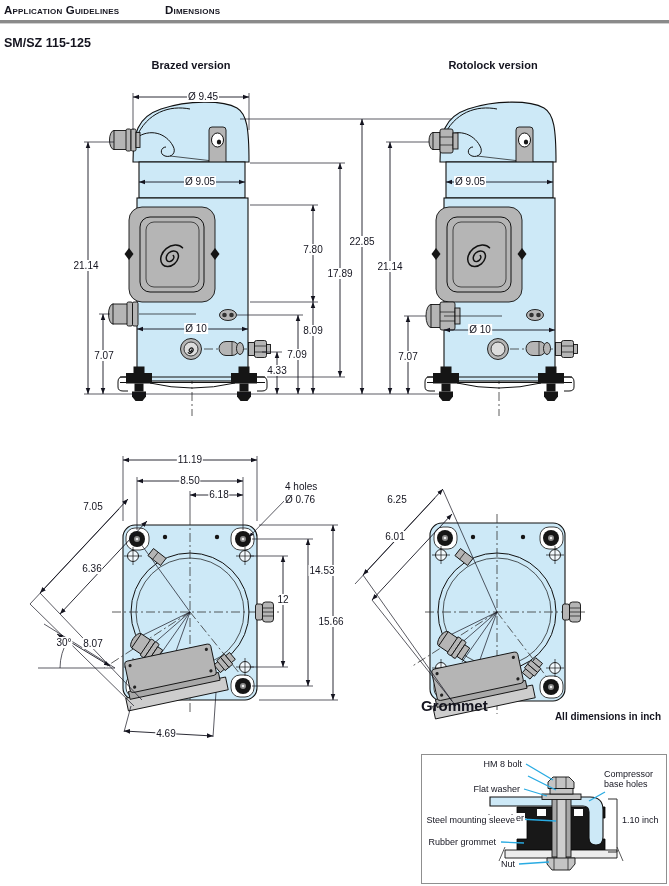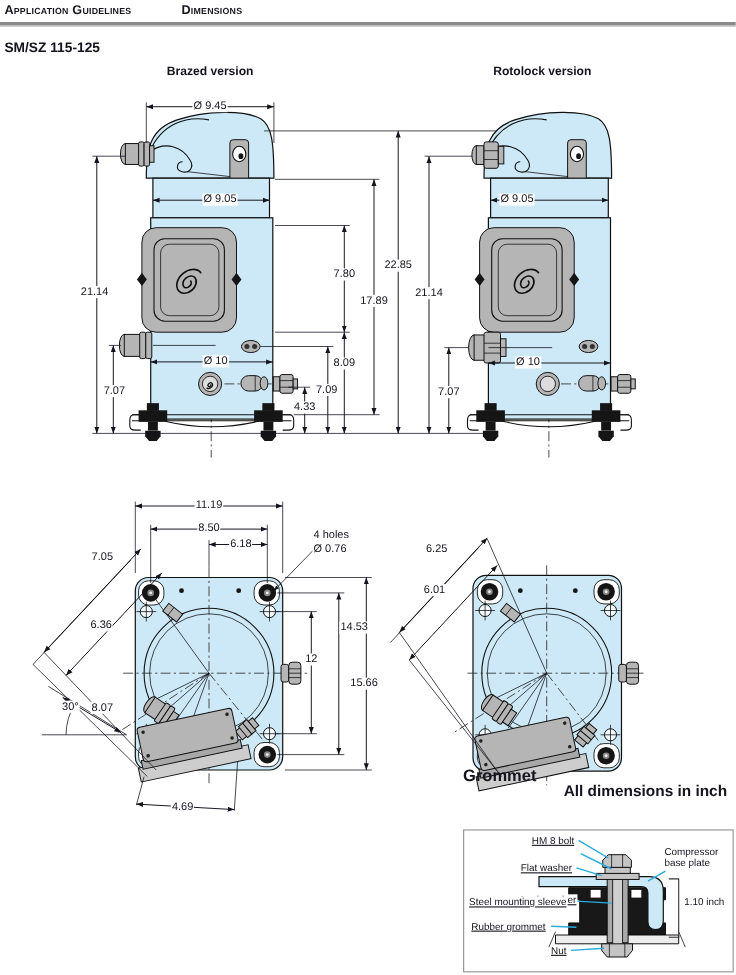--- a/index.html
+++ b/index.html
@@ -6,25 +6,25 @@
   .page{position:relative;width:669px;height:886px;background:#fff;overflow:hidden;
         font-family:"Liberation Sans",sans-serif;color:#14141f;}
   .hdr-label{position:absolute;top:4px;font-size:11.5px;font-weight:700;
              font-variant:small-caps;letter-spacing:.2px;color:#15151f;}
   .hdr-rule{position:absolute;left:0;top:20px;width:669px;height:3px;background:#8a8a8a;border-bottom:1px solid #cfcfcf;}
   .model{position:absolute;left:4px;top:36px;font-size:12.5px;font-weight:700;}
   .vtitle{position:absolute;top:59px;font-size:11px;font-weight:700;transform:translateX(-50%);white-space:nowrap;}
   .dim{position:absolute;font-size:10px;font-weight:500;line-height:1.1;white-space:nowrap;
        background:#fff;padding:0 1px;transform:translateX(-50%);z-index:3;}
   .dim.la{transform:none;}
-  .note{position:absolute;right:8px;top:711px;font-size:14px;font-weight:600;z-index:3;}
+  .note{position:absolute;right:8px;top:711px;font-size:10px;font-weight:600;z-index:3;}
   .gr-title{position:absolute;left:421px;top:697px;font-size:15px;font-weight:700;z-index:3;}
   .gr-box{position:absolute;left:421px;top:754px;width:244px;height:128px;border:1.5px solid #8f8f8f;z-index:1;}
   .glbl{position:absolute;font-size:9px;line-height:1.15;white-space:nowrap;z-index:3;background:#fff;padding:0 1px;}
-  .glbl.ra{text-align:right;text-decoration:underline;}
+  .glbl.ra{text-align:right;}
   .glbl.wrap{white-space:normal;}
   svg.art{position:absolute;left:0;top:0;z-index:2;}
   .ln{stroke:#111;stroke-width:1;fill:none;}
   .ln75{stroke:#111;stroke-width:.7;fill:none;}
   .blue{fill:#cde9f7;stroke:#111;stroke-width:1.1;}
   .gray{fill:#b5b5b5;stroke:#111;stroke-width:.9;}
   .ltgray{fill:#cdcdcd;stroke:#111;stroke-width:.9;}
   .blk{fill:#151515;stroke:none;}
   .dl{stroke:#14141f;stroke-width:.9;fill:none;}
   .xl{stroke:#14141f;stroke-width:.7;fill:none;}
@@ -480,21 +480,21 @@
       <line x1="526" y1="764" x2="553" y2="780" class="cyan"></line>
       <line x1="528" y1="776" x2="556" y2="790" class="cyan"></line>
       <line x1="524" y1="789" x2="547" y2="796" class="cyan"></line>
       <line x1="605" y1="792" x2="589" y2="801" class="cyan"></line>
       <line x1="519" y1="819" x2="556" y2="821" class="cyan"></line>
       <line x1="501" y1="842" x2="524" y2="843" class="cyan"></line>
       <line x1="519" y1="864" x2="549" y2="862" class="cyan"></line>
     </g>
   </svg>
 
-  <span class="dim" style="left:191px;top:91px;">Ø 9.45</span>
+  <span class="dim" style="left:203px;top:91px;">Ø 9.45</span>
   <span class="dim" style="left:200px;top:176px;">Ø 9.05</span>
   <span class="dim" style="left:196px;top:323px;">Ø 10</span>
   <span class="dim" style="left:86px;top:260px;">21.14</span>
   <span class="dim" style="left:104px;top:350px;">7.07</span>
   <span class="dim" style="left:313px;top:244px;">7.80</span>
   <span class="dim" style="left:313px;top:325px;">8.09</span>
   <span class="dim" style="left:297px;top:349px;">7.09</span>
   <span class="dim" style="left:277px;top:365px;">4.33</span>
   <span class="dim" style="left:340px;top:268px;">17.89</span>
   <span class="dim" style="left:362px;top:236px;">22.85</span>
@@ -519,19 +519,19 @@
   <span class="dim" style="left:397px;top:494px;">6.25</span>
   <span class="dim" style="left:395px;top:531px;">6.01</span>
 
   <div class="note">All dimensions in inch</div>
 
   <div class="gr-title">Grommet</div>
   <div class="gr-box"></div>
   <span class="glbl ra" style="right:146px;top:759px;">HM 8 bolt</span>
   <span class="glbl ra" style="right:144px;top:771px;margin-top:42px;">Lock washer</span>
   <span class="glbl ra" style="right:148px;top:784px;">Flat washer</span>
-  <span class="glbl wrap" style="left:603px;top:769px;width:60px;">Compressor base plate</span>
+  <span class="glbl wrap" style="left:603px;top:769px;width:60px;">Compressor base holes</span>
   <span class="glbl ra" style="right:153px;top:815px;">Steel mounting sleeve</span>
   <span class="glbl ra" style="right:172px;top:837px;">Rubber grommet</span>
   <span class="glbl ra" style="right:153px;top:859px;">Nut</span>
   <span class="glbl" style="left:621px;top:815px;">1.10 inch</span>
 
 </div>
 
 </body></html>

